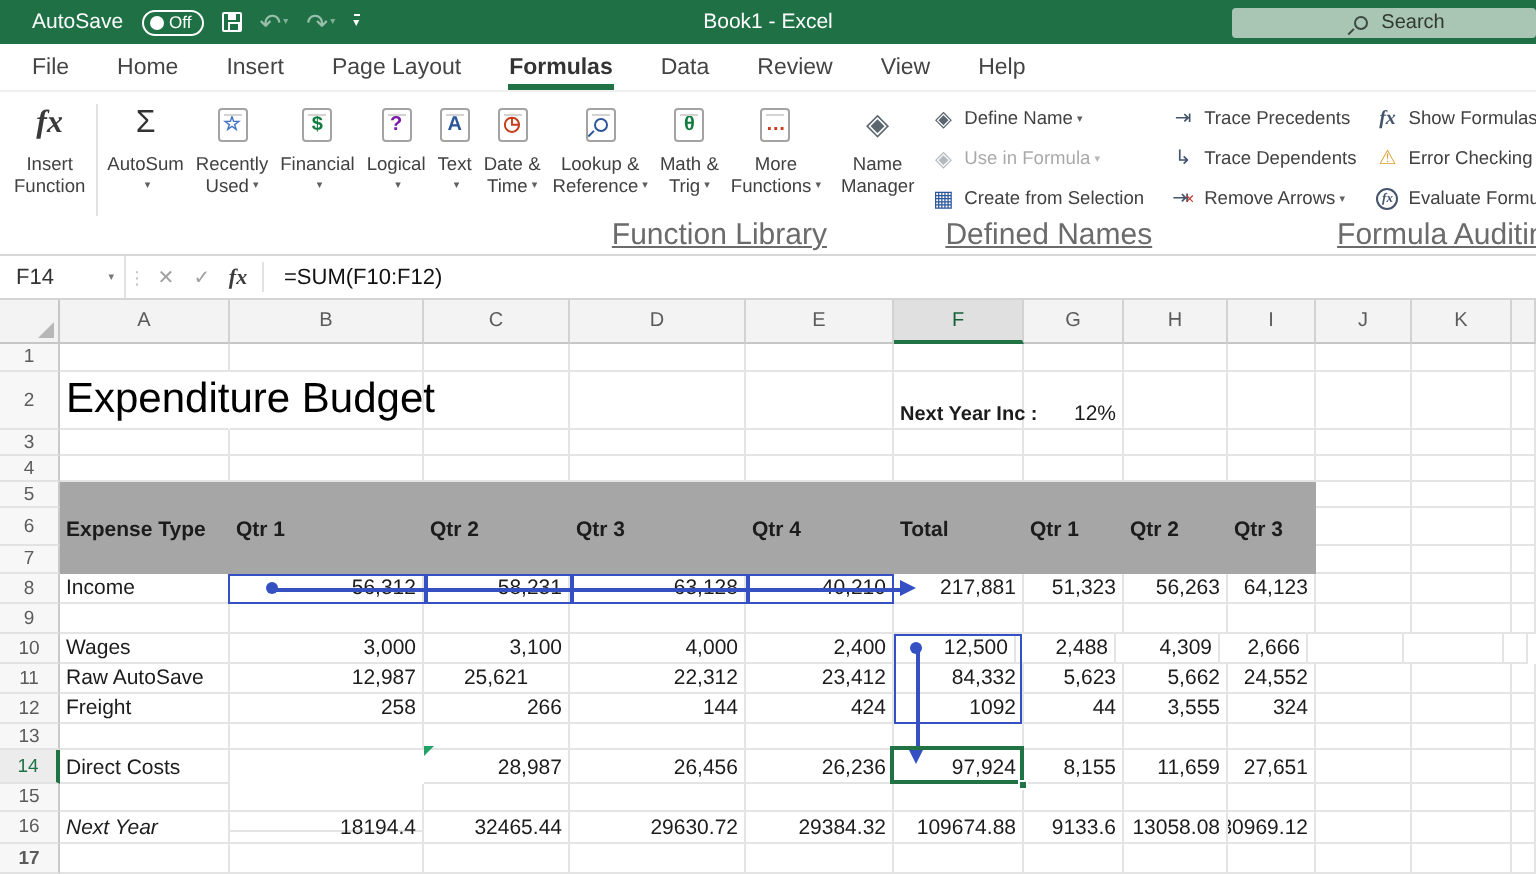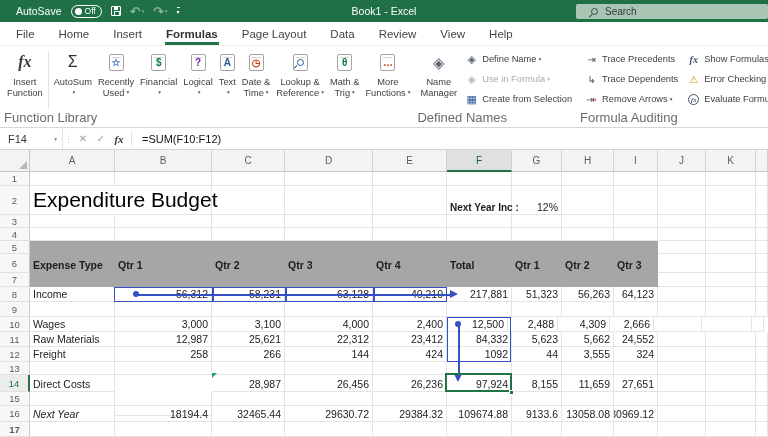--- a/index.html
+++ b/index.html
@@ -13,36 +13,36 @@
   .tb-knob { width:7px; height:7px; border-radius:50%; background:#fff; }
   .tb-off { font-size:8.5px; color:#fff; }
   .tb-ico { display:inline-flex; align-items:center; color:#fff; font-size:13px; line-height:1; }
   .tb-ico.dim { opacity:.55; }
   .tcaret { font-size:5px; margin-left:1px; opacity:.8; }
   .floppy { position:relative; width:10px; height:10px; border:1px solid #fff; border-radius:1px; display:inline-block; }
   .floppy::before { content:""; position:absolute; top:0; left:2px; width:4px; height:3px; background:#fff; }
   .floppy::after { content:""; position:absolute; bottom:0; left:2px; width:4px; height:3px; border:1px solid #fff; border-bottom:none; }
   .qat { border-top:1px solid #fff; font-size:6px; padding-top:1px; }
   .tb-title { position:absolute; left:50%; transform:translateX(-50%); font-size:10.5px; white-space:nowrap; }
-  .tb-search { position:absolute; left:576px; right:0; top:4px; height:15px; background:#a9c6b5; border-radius:2px; display:flex; align-items:center; gap:7px; padding-left:15px; color:#30382f; font-size:10px; }
+  .tb-search { position:absolute; left:616px; right:0; top:4px; height:15px; background:#a9c6b5; border-radius:2px; display:flex; align-items:center; gap:7px; padding-left:15px; color:#30382f; font-size:10px;justify-content:center; }
   .mag { position:relative; width:7px; height:7px; border:1.4px solid #3c4a42; border-radius:50%; display:inline-block; }
   .mag::after { content:""; position:absolute; width:1.4px; height:4px; background:#3c4a42; left:-2.5px; top:5px; transform:rotate(45deg); }
   .mag.blue { border-color:#2b579a; } .mag.blue::after { background:#2b579a; }
 
   
   .tabsbar { height:24px; background:#fff; display:flex; align-items:stretch; padding-left:4px; border-bottom:1px solid #f0f0f0; }
   .tab { display:flex; align-items:center; padding:0 12px; font-size:11.5px; color:#444; position:relative; cursor:default; }
   .tab.active { font-weight:bold; color:#333; }
   .tab.active::after { content:""; position:absolute; left:11px; right:11px; bottom:0; height:3px; background:#217346; }
 
   
   .ribbon { height:82px; background:#fff; border-bottom:1px solid #d8d8d8; display:flex; padding-left:4px; overflow:hidden; }
   .rib-group { display:flex; flex-direction:column; }
   .rib-content { display:flex; flex:1; padding-top:2px; }
-  .rib-caption { height:15px; font-size:13px; color:#6b6b6b; text-align:left; line-height:12px; }
+  .rib-caption { height:15px; font-size:15px; color:#6b6b6b; text-align:right; line-height:12px;text-decoration:underline; }
   .rib-sep { width:1px; background:#e4e2e0; margin:4px 2px 4px 2px; }
   .rb { display:flex; flex-direction:column; align-items:center; padding:2px 3px 0; font-size:9.3px; color:#414141; line-height:1.18; text-align:center; white-space:nowrap; }
   .rb .ric { height:25px; display:flex; align-items:center; justify-content:center; margin-bottom:2px; }
   .fxbig { font-family:"Liberation Serif", serif; font-style:italic; font-weight:bold; font-size:16px; color:#3a3a3a; }
   .sigma { font-size:16px; color:#333; }
   .bk { width:15px; height:17px; border:1px solid #a5a3a1; border-radius:2px; background:#fff; display:flex; align-items:center; justify-content:center; font-size:10px; font-weight:bold; position:relative; }
   .bk::before { content:""; position:absolute; top:2px; left:2px; right:2px; height:1px; background:#d5d3d1; }
   .crt { font-size:5.5px; color:#5f5f5f; margin-left:2px; vertical-align:2px; }
   .rs { display:flex; align-items:center; font-size:9.3px; color:#414141; height:20px; padding:0 4px; white-space:nowrap; }
   .rs.disabled { opacity:.45; }
@@ -126,22 +126,22 @@
     <div class="tb-search">
       <span class="mag"></span>
       <span>Search</span>
     </div>
   </div>
 
   <div class="tabsbar" id="tabsbar">
       <div class="tab">File</div>
       <div class="tab">Home</div>
       <div class="tab">Insert</div>
+      <div class="tab">Page Layout</div>
       <div class="tab active">Formulas</div>
-      <div class="tab">Page Layout</div>
       <div class="tab">Data</div>
       <div class="tab">Review</div>
       <div class="tab">View</div>
       <div class="tab">Help</div>
     </div>
 
   <div class="ribbon">
     <div class="rib-group">
       <div class="rib-content" id="funclib">
           <div class="rb">
@@ -546,26 +546,26 @@
         <div class="g-c t-n" style="width: 44px;">
           <span class="ct">2,666</span>
         </div>
         <div class="g-c" style="width: 48px;"></div>
         <div class="g-c" style="width: 50px;"></div>
         <div class="g-c" style="width: 12px;"></div>
       </div>
       <div class="g-row" style="height: 15px;">
         <div class="g-rh" style="width: 30px;">11</div>
         <div class="g-c t-l" style="width: 85px;">
-          <span class="ct">Raw Materials</span>
+          <span class="ct">Raw AutoSave</span>
         </div>
         <div class="g-c t-n" style="width: 97px;">
           <span class="ct">12,987</span>
         </div>
-        <div class="g-c t-n" style="width: 73px;">
+        <div class="g-c t-n" style="width: 73px; justify-content: center;">
           <span class="ct">25,621</span>
         </div>
         <div class="g-c t-n" style="width: 88px;">
           <span class="ct">22,312</span>
         </div>
         <div class="g-c t-n" style="width: 74px;">
           <span class="ct">23,412</span>
         </div>
         <div class="g-c t-n" style="width: 65px;">
           <span class="ct">84,332</span>

